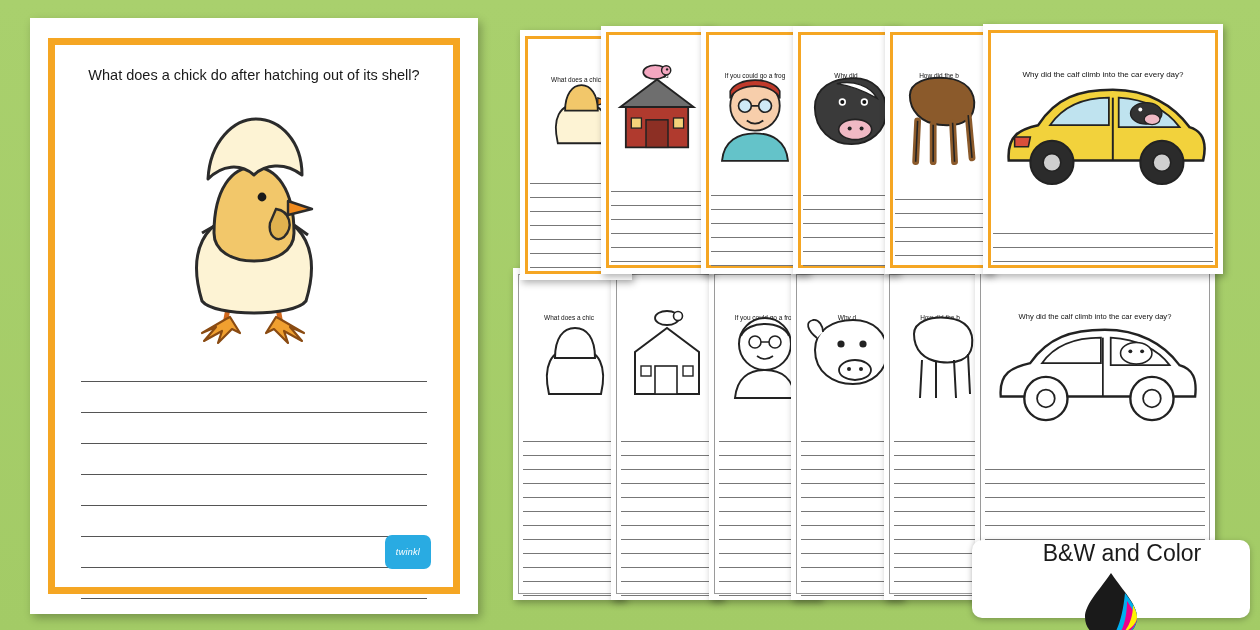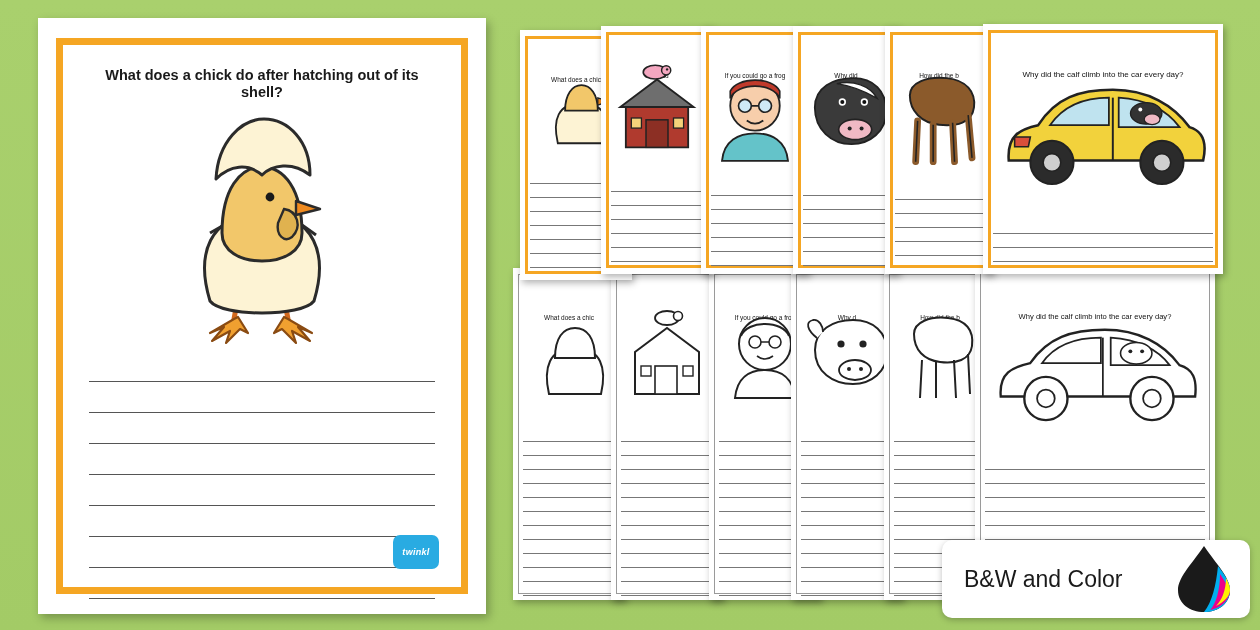--- a/index.html
+++ b/index.html
@@ -16,27 +16,26 @@
   .stage {
     position: relative;
     width: 1260px;
     height: 630px;
     background: linear-gradient(#a9d06d, #a3cb66);
   }
 
   
   .main-sheet {
     position: absolute;
-    left: 38px;
+    left: 30px;
     top: 18px;
     width: 448px;
     height: 596px;
     background: #ffffff;
     box-shadow: 3px 4px 9px rgba(0,0,0,0.28);
-    font-weight: bold;
   }
   .main-sheet .border {
     position: absolute;
     left: 18px;
     top: 20px;
     right: 18px;
     bottom: 20px;
     border: 7px solid #f5a623;
     background: #fff;
     box-sizing: border-box;
@@ -139,27 +138,28 @@
   .t-lines .tln {
     height: 13px;
     border-bottom: 0.8px solid #777;
   }
 
   
   .bw-label {
     position: absolute;
     right: 10px;
     bottom: 12px;
-    width: 308px;
+    width: 278px;
     height: 78px;
     background: #fff;
     border-radius: 10px;
     box-shadow: 0 2px 6px rgba(0,0,0,0.25);
     display: flex;
     align-items: center;
+    flex-direction: column;
   }
   .bw-label .txt {
     flex: 1;
     padding-left: 22px;
     font-size: 23px;
     color: #1a1a1a;
   }
   .bw-label .ink {
     width: 92px;
     height: 78px;

